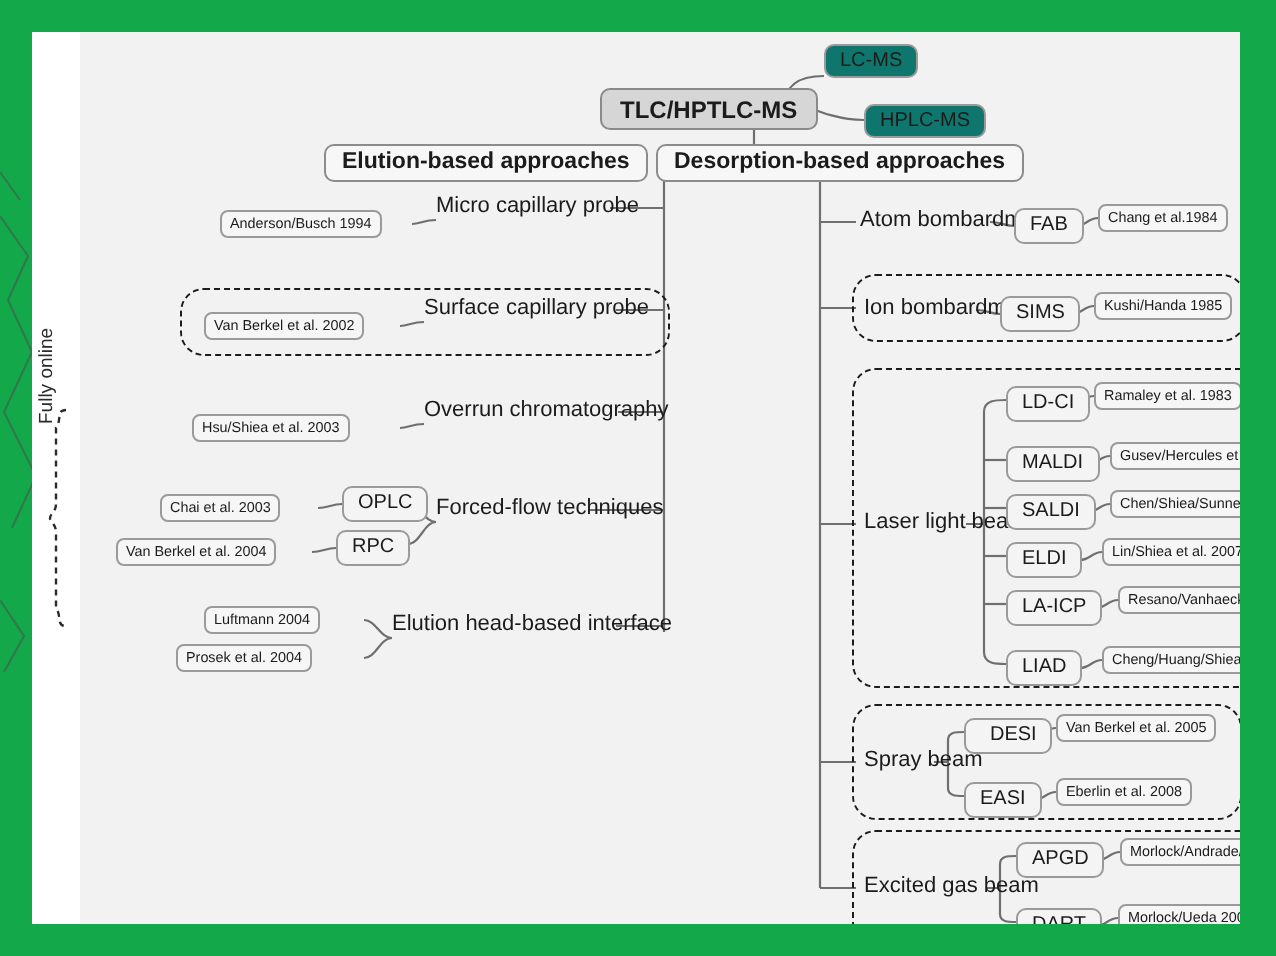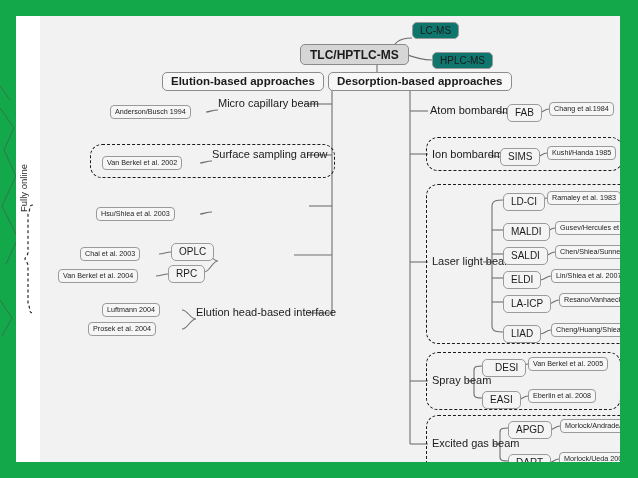--- a/index.html
+++ b/index.html
@@ -255,28 +255,30 @@
     <div class="node root" style="left:260px; top:28px;">TLC/HPTLC-MS</div>
 
     <div class="node small-node" style="left:372px; top:6px;">LC-MS</div>
 
     <div class="node small-node" style="left:392px; top:36px;">HPLC-MS</div>
 
     <div class="node hdr" style="left:122px; top:56px;">Elution-based approaches</div>
 
     <div class="node hdr" style="left:288px; top:56px;">Desorption-based approaches</div>
 
-    <div class="node cat" style="left:178px; top:82px;">Micro capillary beam</div>
+    <div class="node cat" style="left:178px; top:82px;">Micro capillary probe</div>
     <div class="node ref" style="left:70px; top:89px;">Anderson/Busch 1994</div>
 
-    <div class="node cat" style="left:172px; top:133px;">Surface sampling arrow</div>
+    <div class="node cat" style="left:172px; top:133px;">Surface capillary probe</div>
     <div class="node ref" style="left:62px; top:140px;">Van Berkel et al. 2002</div>
 
+    <div class="node cat" style="left:172px; top:184px;">Overrun chromatography</div>
     <div class="node ref" style="left:56px; top:191px;">Hsu/Shiea et al. 2003</div>
 
+    <div class="node cat" style="left:178px; top:233px;">Forced-flow techniques</div>
     <div class="node tech" style="left:131px; top:227px;">OPLC</div>
     <div class="node tech" style="left:128px; top:249px;">RPC</div>
     <div class="node ref" style="left:40px; top:231px;">Chai et al. 2003</div>
     <div class="node ref" style="left:18px; top:253px;">Van Berkel et al. 2004</div>
 
     <div class="node cat" style="left:156px; top:291px;">Elution head-based interface</div>
     <div class="node ref" style="left:62px; top:287px;">Luftmann 2004</div>
     <div class="node ref" style="left:48px; top:306px;">Prosek et al. 2004</div>
 
     <div class="node cat" style="left:390px; top:89px;">Atom bombardment</div>

